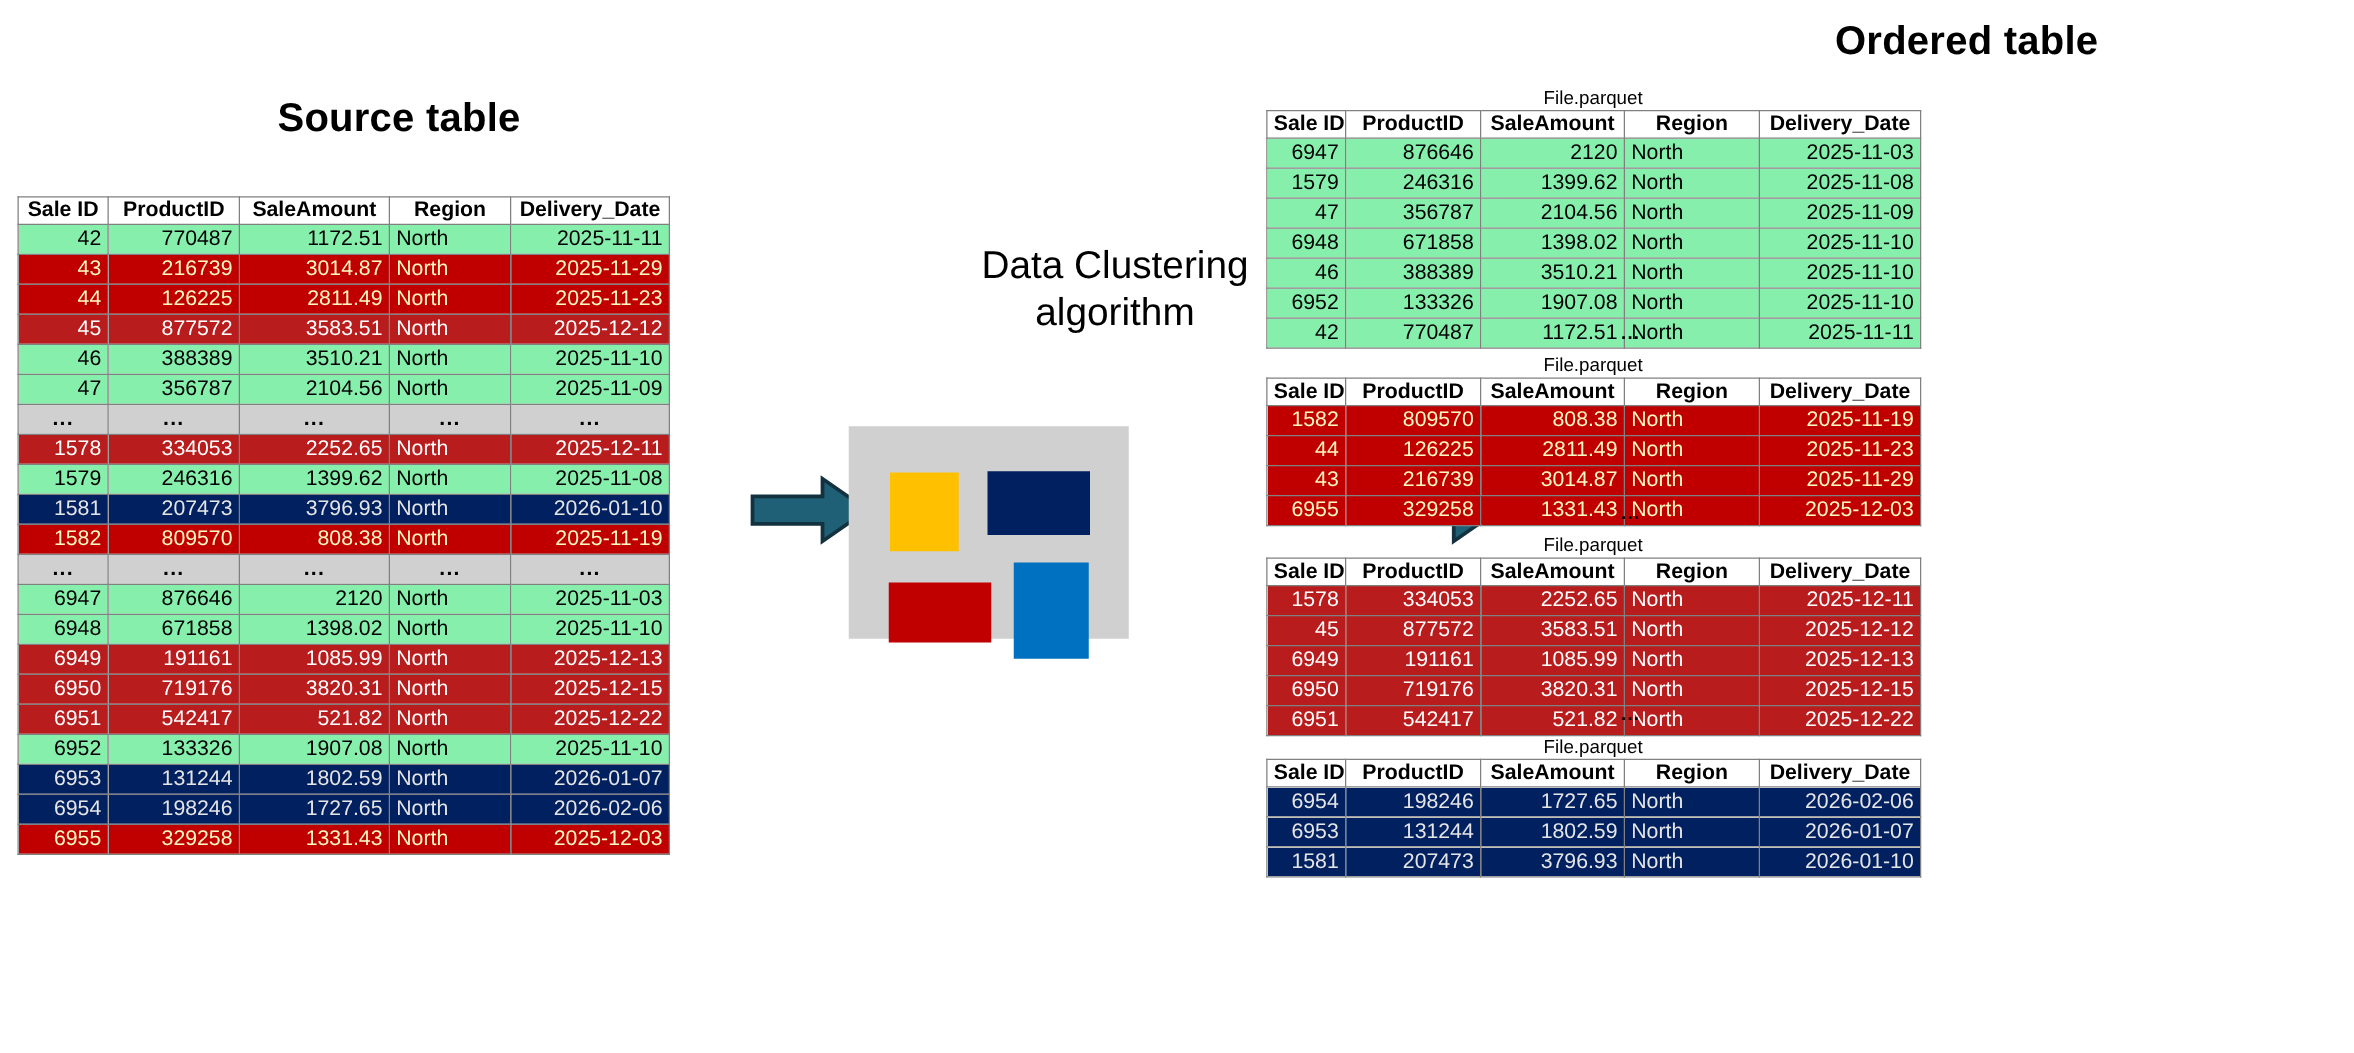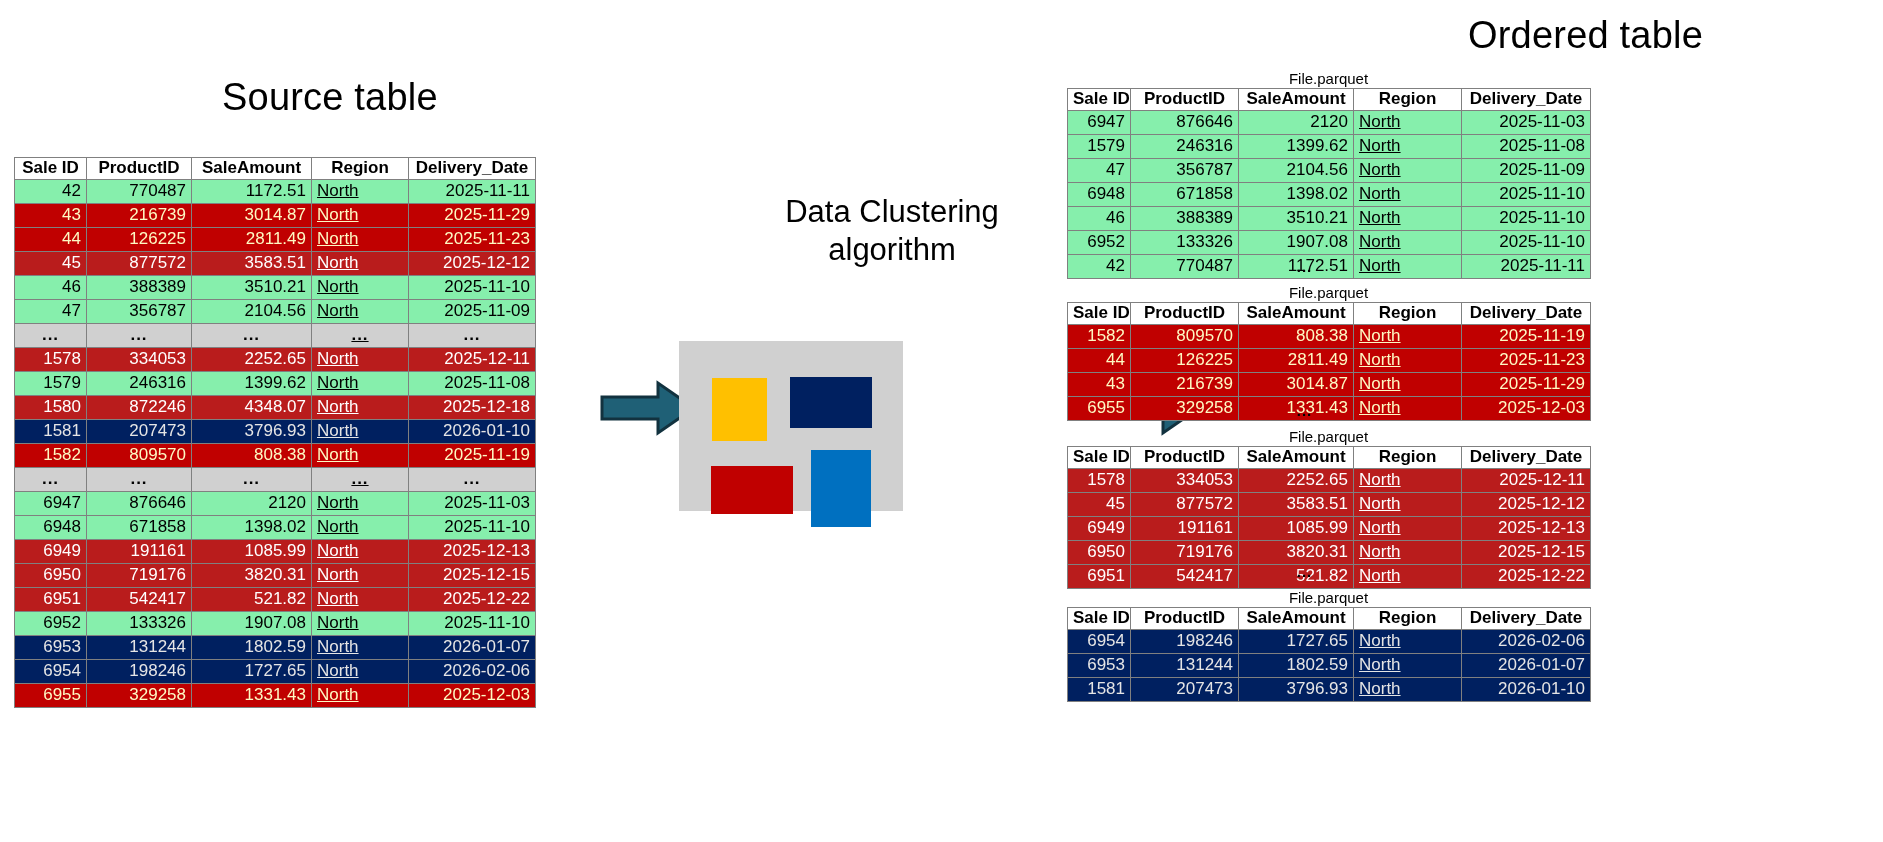--- a/index.html
+++ b/index.html
@@ -12,22 +12,22 @@
     height: 842px;
     position: relative;
     overflow: hidden;
     font-family: "Liberation Sans", sans-serif;
     color: #000000;
   }
 
   
   .title {
     position: absolute;
-    font-size: 38px;
-    font-weight: 400;
+    font-size: 32px;
+    font-weight: 700;
     color: #000000;
     white-space: nowrap;
     letter-spacing: 0.2px;
   }
   #source-title { left: 222px; top: 76px; }
   #ordered-title { left: 1468px; top: 14px; }
 
   
   table.grid {
     border-collapse: collapse;
@@ -46,21 +46,21 @@
   }
   table.grid th {
     background: #ffffff;
     color: #000000;
     font-weight: bold;
     text-align: center;
     font-size: 17px;
     height: 18px;
   }
   td.num { text-align: right; }
-  td.txt { text-align: left; text-decoration: underline; }
+  td.txt { text-align: left; }
 
   
   .c-yellow { background: #86efac; color: #000000; }
   .c-red    { background: #c00000; color: #fef9c3; }
   .c-blue   { background: #b91c1c; color: #ffffff; }
   .c-navy   { background: #002060; color: #e5e5e5; }
   .c-gray   { background: #d0d0d0; color: #000000; }
   .c-gray td { text-align: center; letter-spacing: 1px; font-weight: bold; }
 
   
@@ -99,21 +99,21 @@
   #blk-yellow { left: 33px;  top: 37px;  width: 55px;  height: 63px;  background: #ffc000; }
   #blk-navy   { left: 111px; top: 36px;  width: 82px;  height: 51px;  background: #002060; }
   #blk-red    { left: 32px;  top: 125px; width: 82px;  height: 48px;  background: #c00000; }
   #blk-blue   { left: 132px; top: 109px; width: 60px;  height: 77px;  background: #0070c0; }
 
   .arrow { position: absolute; }
   #arrow-left  { left: 600px;  top: 379px; }
   #arrow-right { left: 1105px; top: 379px; }
 
   
-  .ordered-block { position: absolute; left: 1043px; padding-left: 24px; }
+  .ordered-block { position: absolute; left: 989px; padding-left: 24px; }
   .file-label {
     font-size: 15px;
     color: #000000;
     text-align: center;
     width: 523px;
     margin-bottom: 2px;
     line-height: 1;
   }
   .ordered-block table { width: 523px; }
   .ordered-block col.c0 { width: 63px; }
@@ -221,27 +221,20 @@
           <td class="num">2252.65</td>
           <td class="txt">North</td>
           <td class="num">2025-12-11</td>
         </tr>
         <tr class="c-yellow">
           <td class="num">1579</td>
           <td class="num">246316</td>
           <td class="num">1399.62</td>
           <td class="txt">North</td>
           <td class="num">2025-11-08</td>
-        </tr>
-        <tr class="c-blue">
-          <td class="num">1580</td>
-          <td class="num">872246</td>
-          <td class="num">4348.07</td>
-          <td class="txt">North</td>
-          <td class="num">2025-12-18</td>
         </tr>
         <tr class="c-navy">
           <td class="num">1581</td>
           <td class="num">207473</td>
           <td class="num">3796.93</td>
           <td class="txt">North</td>
           <td class="num">2026-01-10</td>
         </tr>
         <tr class="c-red">
           <td class="num">1582</td>

